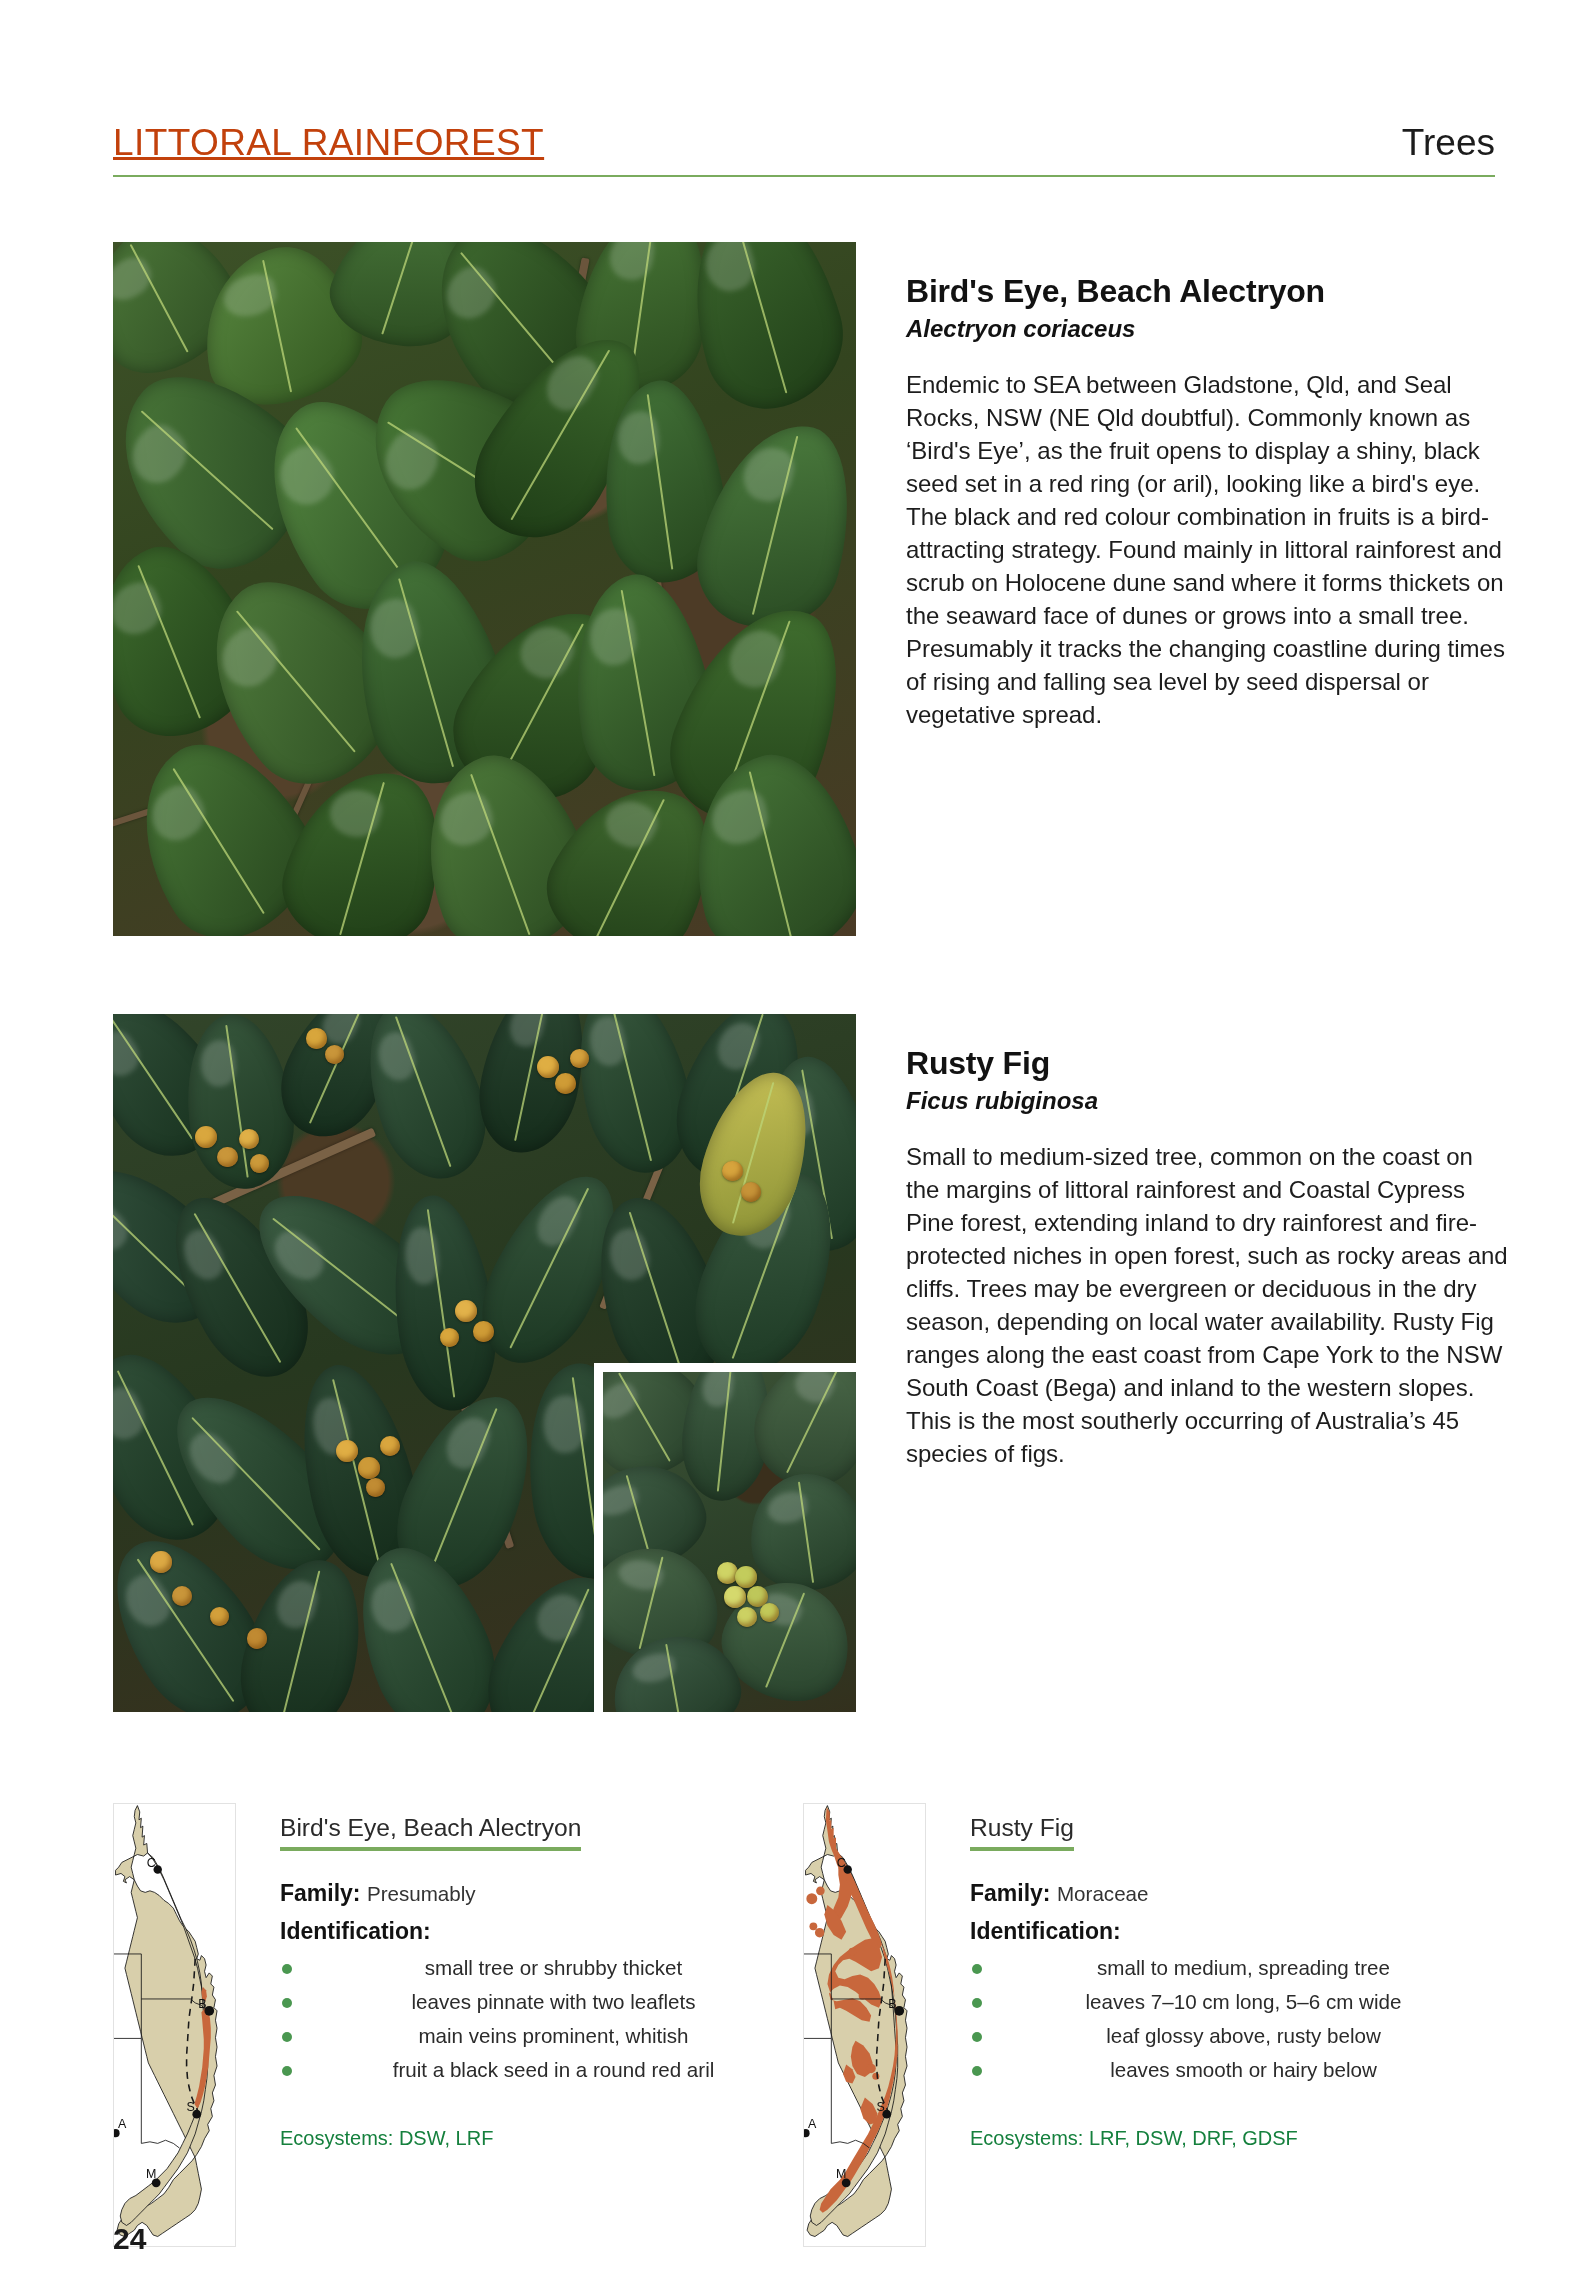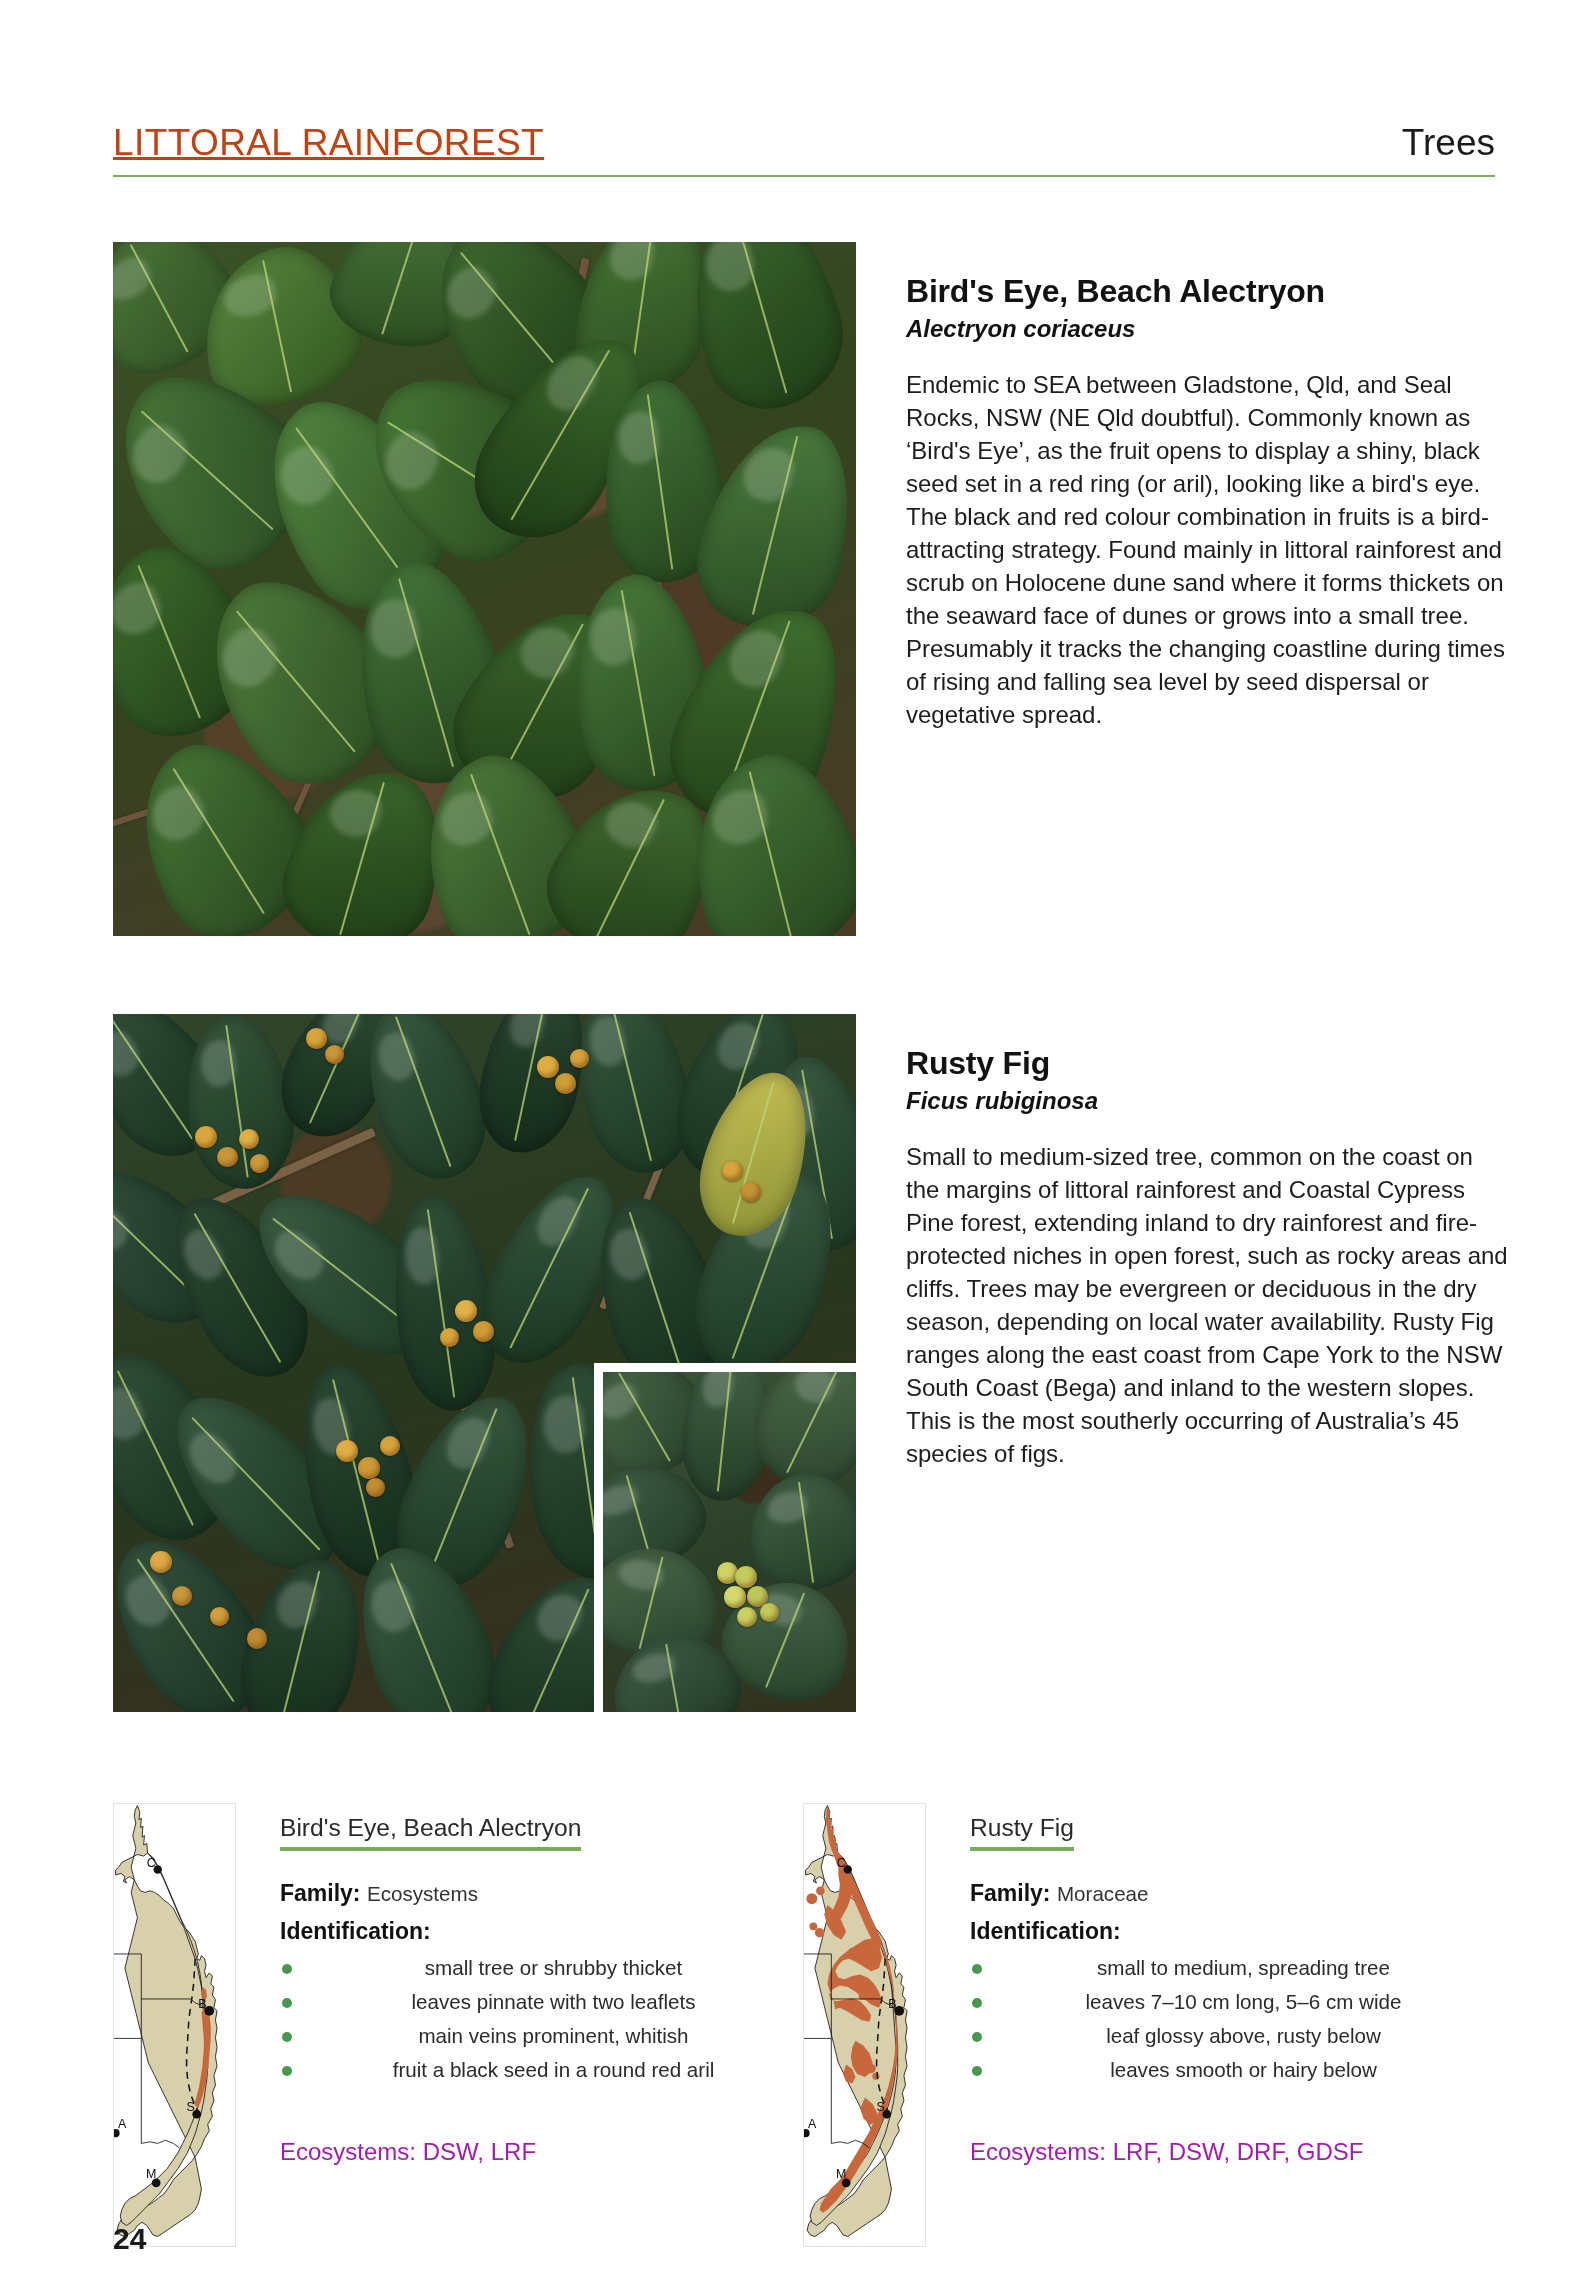--- a/index.html
+++ b/index.html
@@ -109,21 +109,21 @@
   .ident-head { margin-top: 10.3px; font-size: 23px; font-weight: 700; color: #121212; }
   ul.ident { list-style: none; margin-top: 5.6px; }
   ul.ident li {
     position: relative; padding-left: 24px; font-size: 20.6px;
     line-height: 34px; color: #2b2b2b; text-align: center;
   }
   ul.ident li::before {
     content: ""; position: absolute; left: 1.6px; top: 12.7px;
     width: 10.3px; height: 10.3px; border-radius: 50%; background: #4a9750;
   }
-  .eco { margin-top: 51px; font-size: 24px; color: #a21caf; }
+  .eco { margin-top: 40px; font-size: 20px; color: #15803d; }
 
   .pagenum {
     position: absolute; left: 113px; top: 2222px;
     font-size: 30px; font-weight: 700; color: #1a1a1a;
   }
 </style>
 </head>
 <body>
 
 <div class="page">
@@ -336,21 +336,21 @@
           </g>
         </svg>
       </div>
       <div class="info">
         <div class="info-title-wrap">
           <div class="info-title">Bird's Eye, Beach Alectryon</div>
           <div class="info-rule"></div>
         </div>
         <div class="kv">
           <b>Family:</b>
-          <span>Ecosystems</span>
+          <span>Presumably</span>
         </div>
         <div class="ident-head">Identification:</div>
         <ul class="ident">
           <li>small tree or shrubby thicket</li>
           <li>leaves pinnate with two leaflets</li>
           <li>main veins prominent, whitish</li>
           <li>fruit a black seed in a round red aril</li>
         </ul>
         <div class="eco">Ecosystems: DSW, LRF</div>
       </div>

